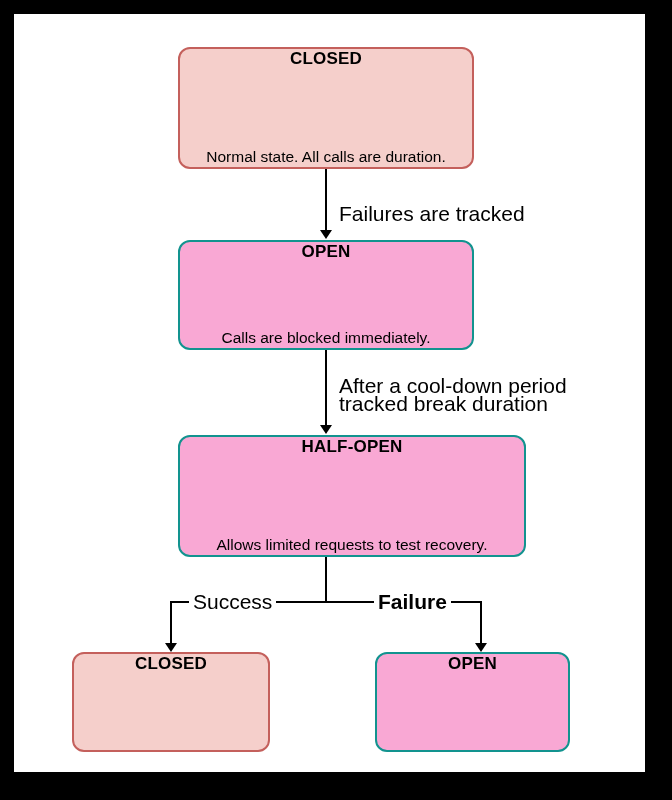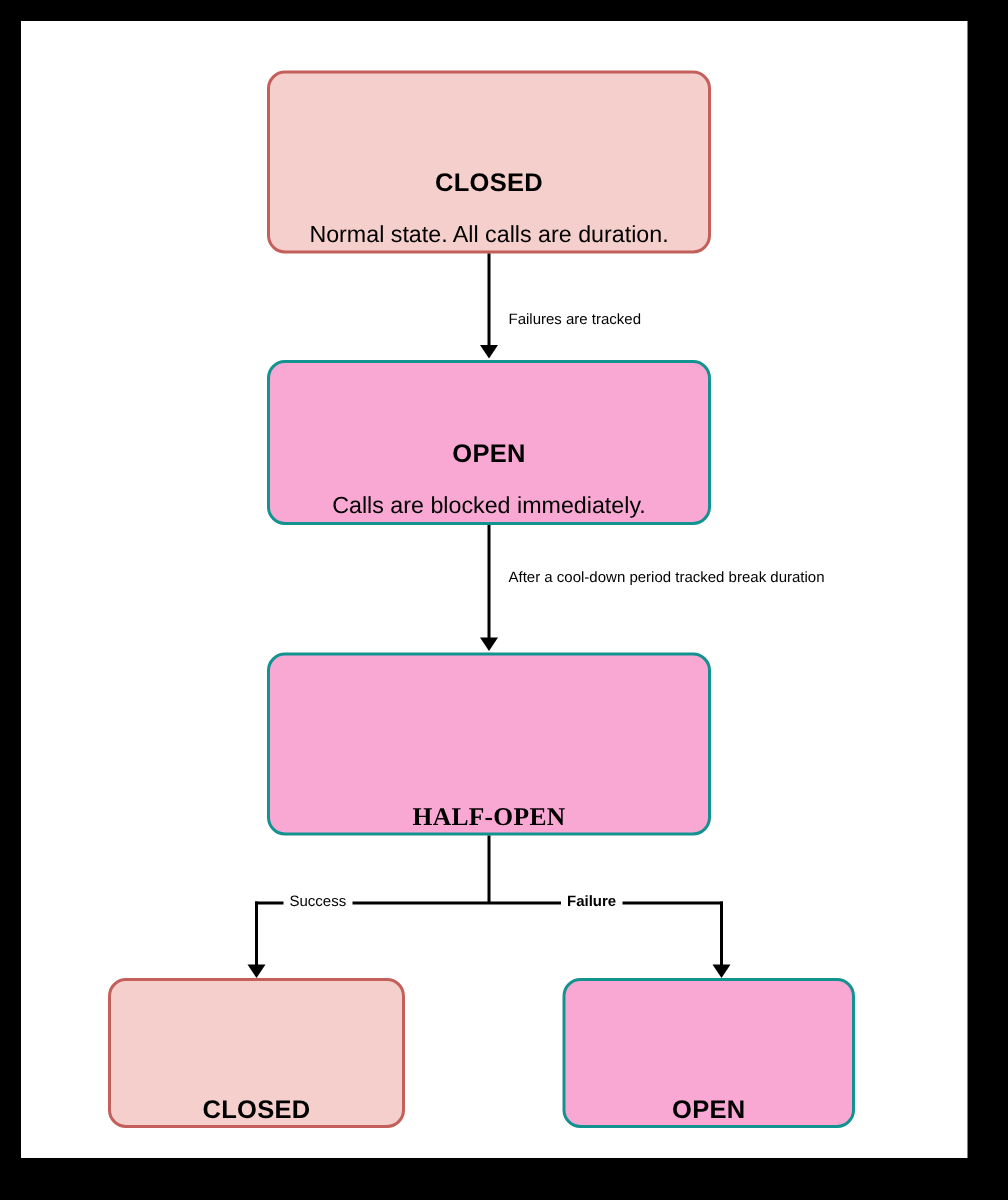--- a/index.html
+++ b/index.html
@@ -31,21 +31,21 @@
   
   .node {
     position: absolute;
     box-sizing: border-box;
     border-radius: 12px;
     border-width: 2px;
     border-style: solid;
     display: flex;
     flex-direction: column;
     align-items: center;
-    justify-content: flex-end;
+    justify-content: space-between;
     text-align: center;
     color: #000000;
   }
   .node.pink {
     background: #f5cfcb;
     border-color: #c4605c;
   }
   .node.teal {
     background: #f9a8d4;
     border-color: #12938f;
@@ -62,21 +62,21 @@
     margin-top: 14px;
     padding: 0 14px;
   }
   .node.compact .title {
     margin: 0;
   }
 
   
   #node-closed-top   { left: 164px; top: 33px;  width: 296px; height: 122px; }
   #node-open-mid     { left: 164px; top: 226px; width: 296px; height: 110px; }
-  #node-half-open    { left: 164px; top: 421px; width: 296px; height: 122px; font-family: Liberation Serif, serif; }
+  #node-half-open    { left: 164px; top: 421px; width: 348px; height: 122px; }
   #node-closed-bot   { left: 58px;  top: 638px; width: 198px; height: 100px; }
   #node-open-bot     { left: 361px; top: 638px; width: 195px; height: 100px; }
 
   
   .vline {
     position: absolute;
     width: 2px;
     background: #000000;
   }
   .hline {
@@ -100,21 +100,21 @@
   
   #edge3-stem  { left: 311px; top: 543px; height: 45px; }
   #edge3-cross { left: 156px; top: 587px; width: 312px; }
   #edge3-left-drop  { left: 156px; top: 587px; height: 44px; }
   #edge3-right-drop { left: 466px; top: 587px; height: 44px; }
   #edge3-left-head  { left: 151px; top: 629px; }
   #edge3-right-head { left: 461px; top: 629px; }
 
   .edge-label {
     position: absolute;
-    font-size: 10px;
+    font-size: 21px;
     line-height: 18px;
     color: #000000;
     background: #ffffff;
     white-space: nowrap;
     text-align: left;
   }
   #label-failures-tracked { left: 322px; top: 190px; padding: 1px 3px; }
   #label-break-duration   { left: 322px; top: 362px; padding: 1px 3px; white-space: normal; width: 270px; }
   #label-success { left: 175px; top: 578px; padding: 1px 4px; }
   #label-failure { left: 360px; top: 578px; padding: 1px 4px; font-weight: bold; }
@@ -138,20 +138,21 @@
       <div class="title">OPEN</div>
       <div class="desc">Calls are blocked immediately.</div>
     </div>
 
     <div class="vline" id="edge2-line"></div>
     <div class="arrowhead" id="edge2-head"></div>
     <div class="edge-label" id="label-break-duration">After a cool-down period tracked break duration</div>
 
     <div class="node teal" id="node-half-open">
       <div class="title">HALF-OPEN</div>
+      <div class="desc">Allows limited requests to test recovery.</div>
     </div>
 
     <div class="vline" id="edge3-stem"></div>
     <div class="hline" id="edge3-cross"></div>
     <div class="vline" id="edge3-left-drop"></div>
     <div class="vline" id="edge3-right-drop"></div>
     <div class="arrowhead" id="edge3-left-head"></div>
     <div class="arrowhead" id="edge3-right-head"></div>
 
     <div class="edge-label" id="label-success">Success</div>

